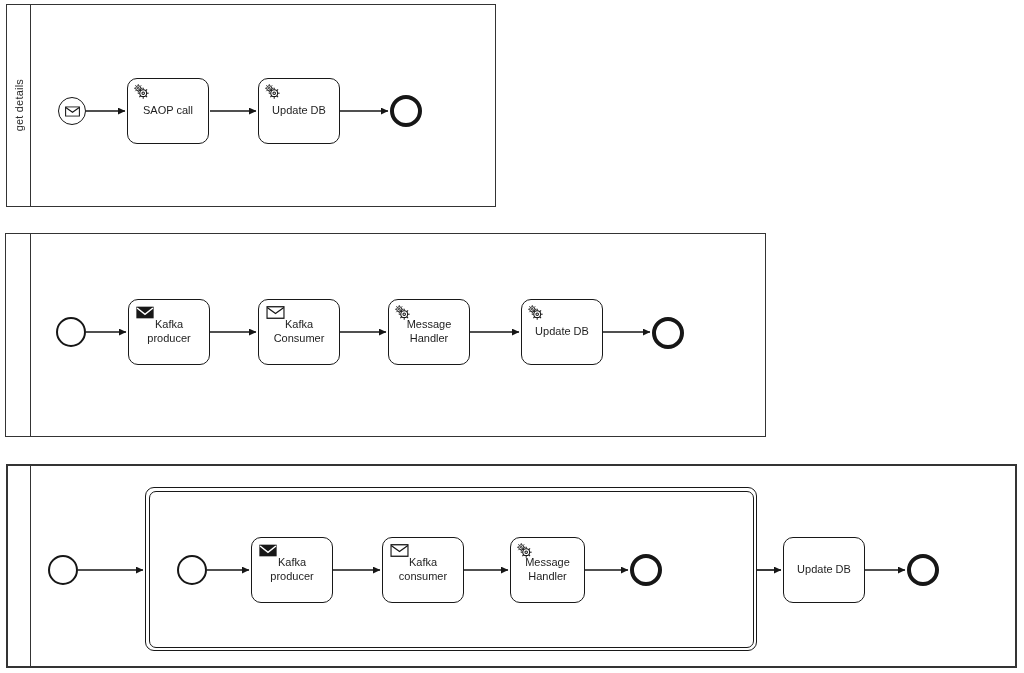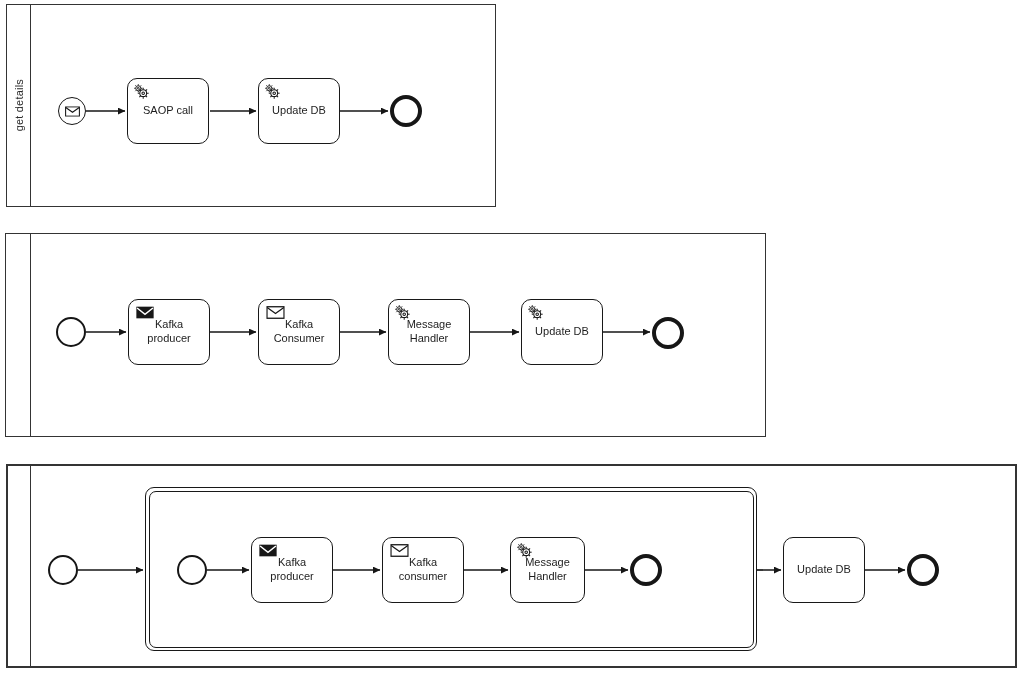--- a/index.html
+++ b/index.html
@@ -1,18 +1,18 @@
 <!DOCTYPE html>
 <html><head>
 <meta charset="utf-8">
 <style>
   html,body{margin:0;padding:0;background:#fff;}
   .stage{
     position:relative;width:1024px;height:673px;background:#ffffff;
-    font-family:"Liberation Sans",sans-serif;color:#1d1d1d;overflow:hidden;border-radius:14px;
+    font-family:"Liberation Sans",sans-serif;color:#1d1d1d;overflow:hidden;
   }
   .pool{position:absolute;border:1.4px solid #343434;background:#fff;box-sizing:border-box;}
   .pool.thick{border-width:2px;}
   .band{position:absolute;left:0;top:0;height:100%;border-right:1.2px solid #343434;box-sizing:border-box;
         display:flex;align-items:center;justify-content:center;}
   .lane-label{
     writing-mode:vertical-rl;transform:rotate(180deg);
     font-size:11px;color:#2a2a2a;white-space:nowrap;letter-spacing:.2px;
   }
   .task{

